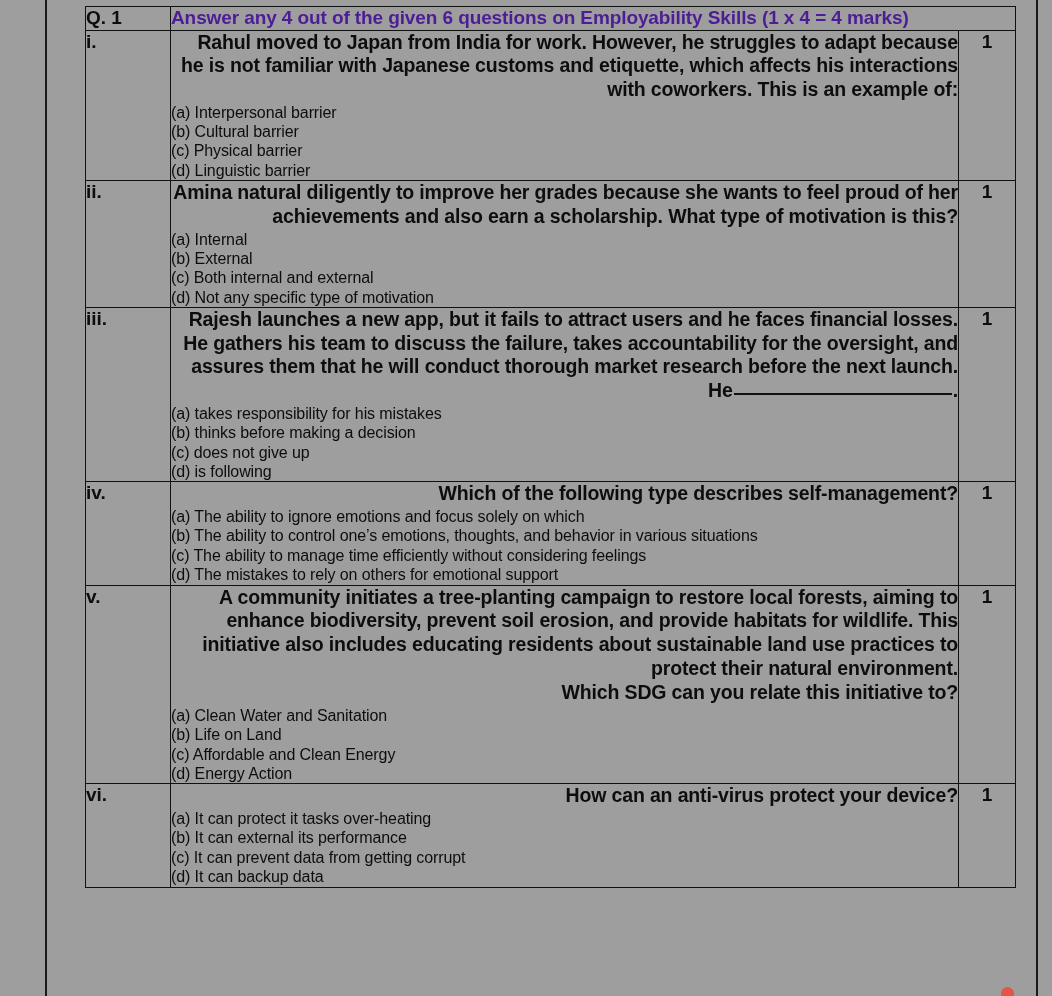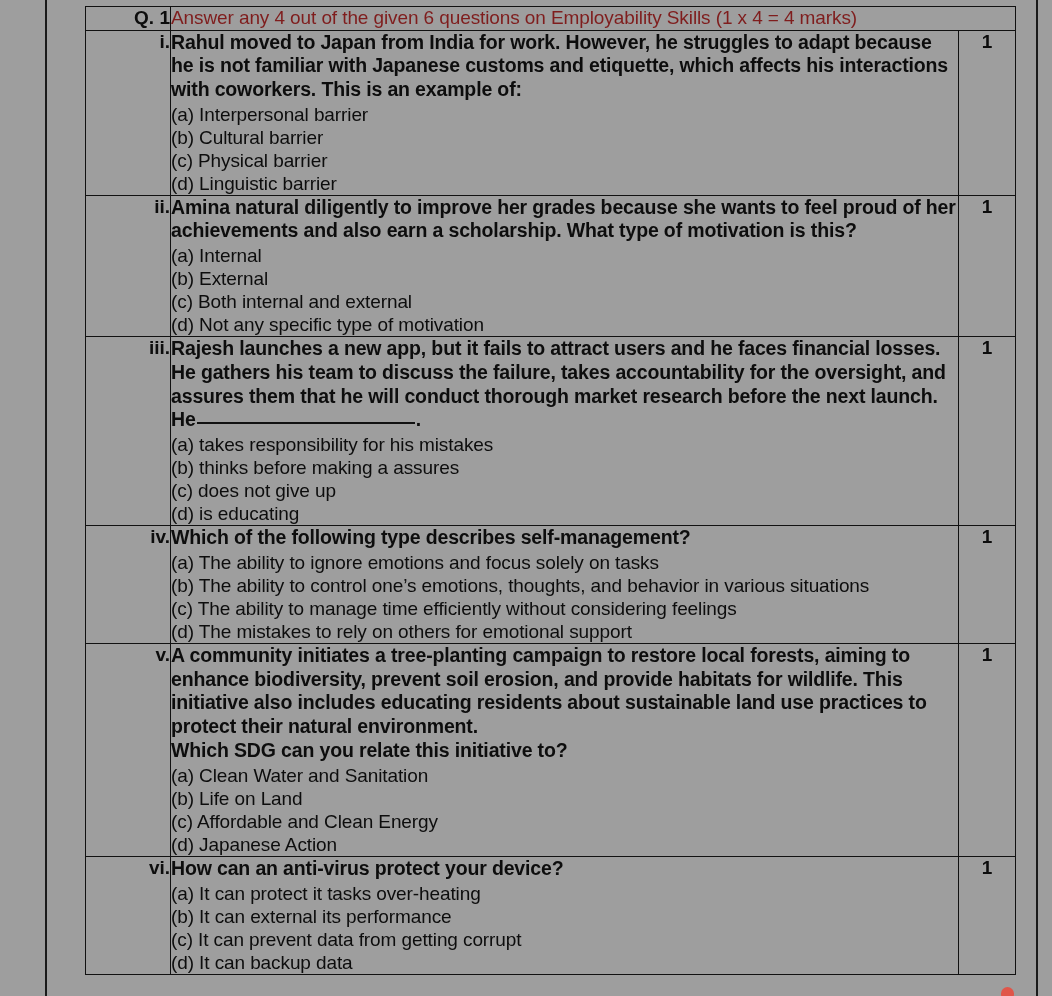--- a/index.html
+++ b/index.html
@@ -59,58 +59,59 @@
     vertical-align: top;
     padding: 0;
     background: #9e9e9e;
   }
 
   col.c-num   { width: 85px; }
   col.c-body  { width: 788px; }
   col.c-marks { width: 57px; }
 
   .cell-num {
-    text-align: right;
+    text-align: left;
     font-weight: bold;
     font-size: 19px;
     color: #0d0d0d;
     padding: 5px 0 4px 0;
     line-height: 1.18;
   }
   .cell-marks {
     text-align: center;
     font-weight: bold;
     font-size: 19px;
     color: #0d0d0d;
     padding: 5px 0 4px 0;
     line-height: 1.18;
   }
   .cell-body {
     padding: 4px 6px 4px 8px;
     color: #0d0d0d;
   }
   .header-text {
-    font-weight: normal;
+    font-weight: bold;
     font-size: 19px;
     line-height: 1.2;
     letter-spacing: -0.1px;
     padding: 4px 6px 3px 8px;
-    color: #7f1d1d;
+    color: #4c1d95;
     white-space: nowrap;
   }
   .stem {
     font-weight: bold;
     font-size: 19.5px;
     line-height: 1.21;
     letter-spacing: -0.15px;
     margin: 0 0 1px 0;
+    text-align: right;
   }
   .option {
     font-weight: normal;
-    font-size: 19px;
+    font-size: 16px;
     line-height: 1.215;
     letter-spacing: -0.1px;
     margin: 0;
   }
   .blank-line {
     display: inline-block;
     width: 218px;
     border-bottom: 2.4px solid #111;
     vertical-align: 2px;
     margin: 0 1px;
@@ -157,48 +158,48 @@
           <p class="option">(d) Not any specific type of motivation</p>
         </td>
         <td class="cell-marks">1</td>
       </tr>
 
       <tr>
         <td class="cell-num">iii.</td>
         <td class="cell-body">
           <p class="stem"><span>Rajesh launches a new app, but it fails to attract users and he faces financial losses. He gathers his team to discuss the failure, takes accountability for the oversight, and assures them that he will conduct thorough market research before the next launch. He</span><span class="blank-line"></span><span>.</span></p>
           <p class="option">(a) takes responsibility for his mistakes</p>
-          <p class="option">(b) thinks before making a assures</p>
+          <p class="option">(b) thinks before making a decision</p>
           <p class="option">(c) does not give up</p>
-          <p class="option">(d) is educating</p>
+          <p class="option">(d) is following</p>
         </td>
         <td class="cell-marks">1</td>
       </tr>
 
       <tr>
         <td class="cell-num">iv.</td>
         <td class="cell-body">
           <p class="stem">Which of the following type describes self-management?</p>
-          <p class="option">(a) The ability to ignore emotions and focus solely on tasks</p>
+          <p class="option">(a) The ability to ignore emotions and focus solely on which</p>
           <p class="option">(b) The ability to control one’s emotions, thoughts, and behavior in various situations</p>
           <p class="option">(c) The ability to manage time efficiently without considering feelings</p>
           <p class="option">(d) The mistakes to rely on others for emotional support</p>
         </td>
         <td class="cell-marks">1</td>
       </tr>
 
       <tr>
         <td class="cell-num">v.</td>
         <td class="cell-body">
           <p class="stem">A community initiates a tree-planting campaign to restore local forests, aiming to enhance biodiversity, prevent soil erosion, and provide habitats for wildlife. This initiative also includes educating residents about sustainable land use practices to protect their natural environment.</p>
           <p class="stem">Which SDG can you relate this initiative to?</p>
           <p class="option">(a) Clean Water and Sanitation</p>
           <p class="option">(b) Life on Land</p>
           <p class="option">(c) Affordable and Clean Energy</p>
-          <p class="option">(d) Japanese Action</p>
+          <p class="option">(d) Energy Action</p>
         </td>
         <td class="cell-marks">1</td>
       </tr>
 
       <tr>
         <td class="cell-num">vi.</td>
         <td class="cell-body">
           <p class="stem">How can an anti-virus protect your device?</p>
           <p class="option">(a) It can protect it tasks over-heating</p>
           <p class="option">(b) It can external its performance</p>

